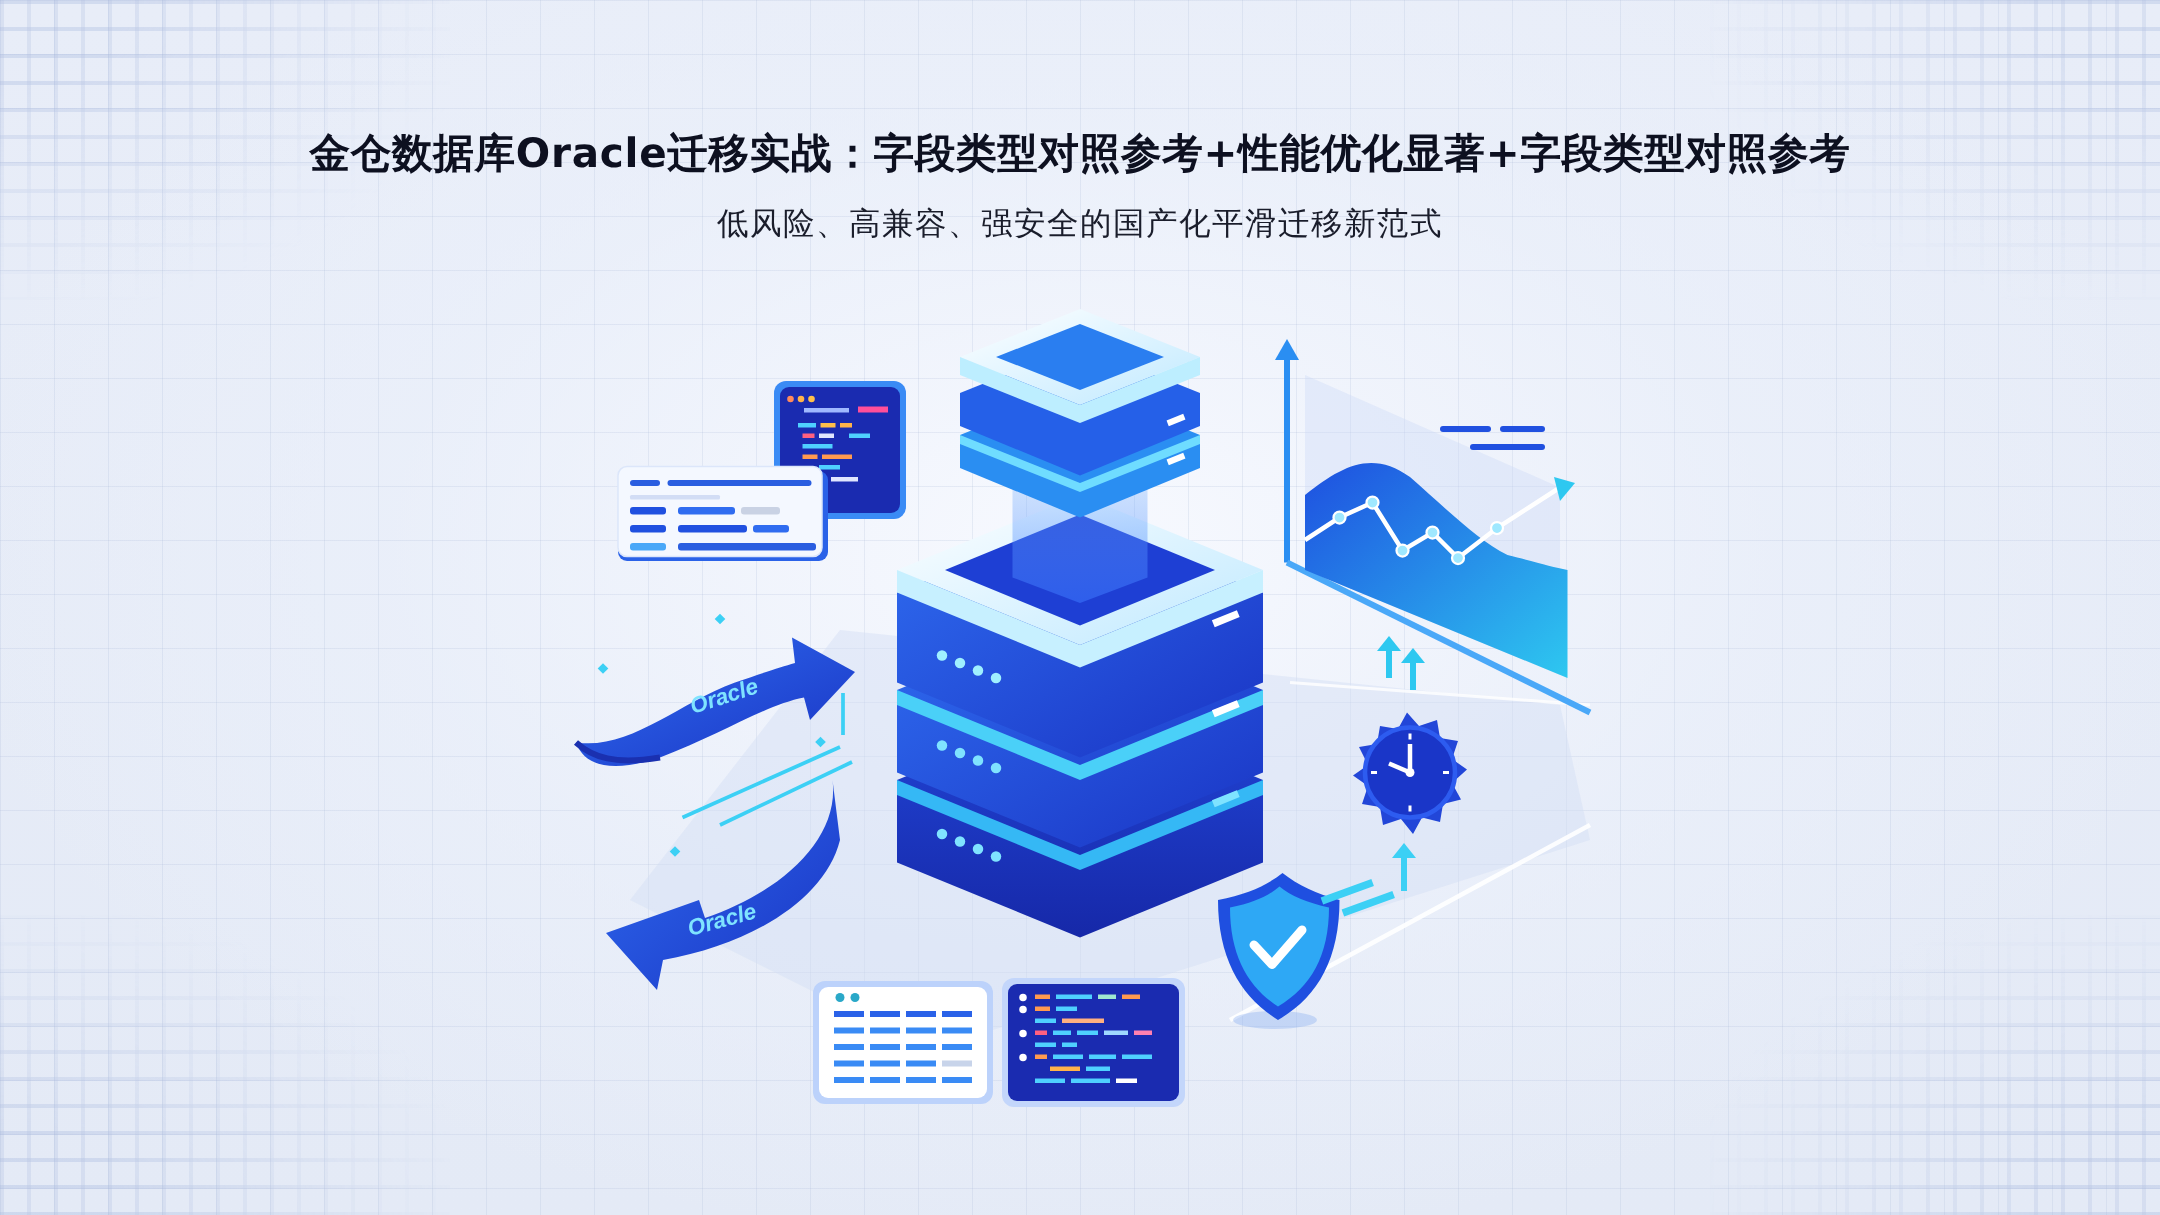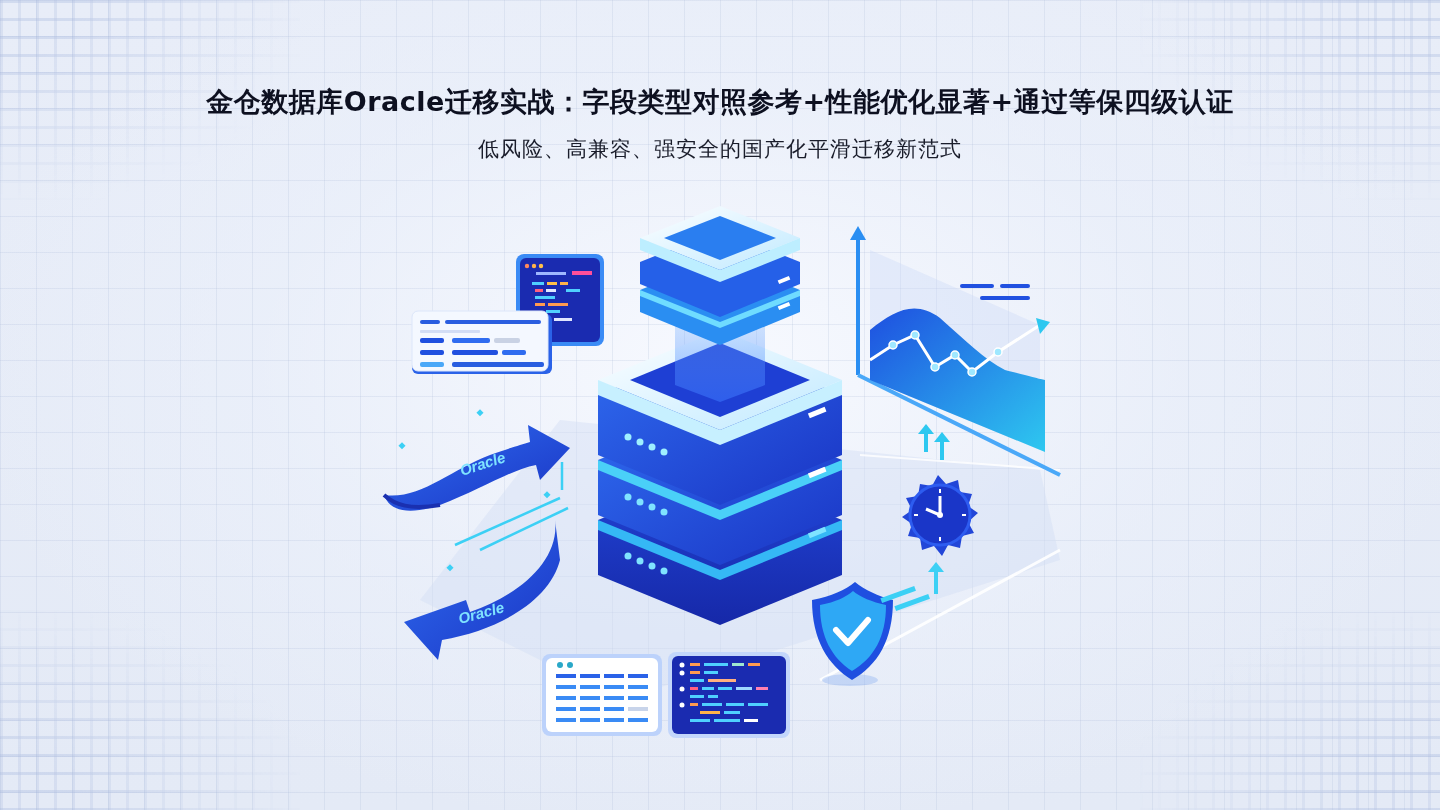--- a/index.html
+++ b/index.html
@@ -51,21 +51,21 @@
 </head>
 <body>
 
 <div class="bg"></div>
 <div class="grid"></div>
 <div class="corner tl"></div>
 <div class="corner tr"></div>
 <div class="corner bl"></div>
 <div class="corner br"></div>
 
-<div class="title">金仓数据库Oracle迁移实战：字段类型对照参考+性能优化显著+通过等保四级认证</div>
+<div class="title">金仓数据库Oracle迁移实战：字段类型对照参考+性能优化显著+字段类型对照参考</div>
 <div class="subtitle">低风险、高兼容、强安全的国产化平滑迁移新范式</div>
 
 <svg class="illus" viewBox="0 0 1440 810" xmlns="http://www.w3.org/2000/svg">
   <defs>
     <linearGradient id="gBlue" x1="0" y1="0" x2="1" y2="1">
       <stop offset="0" stop-color="#2f6cf0"></stop>
       <stop offset="1" stop-color="#1a34c4"></stop>
     </linearGradient>
     <linearGradient id="gBlueDark" x1="0" y1="0" x2="0" y2="1">
       <stop offset="0" stop-color="#2246d8"></stop>

